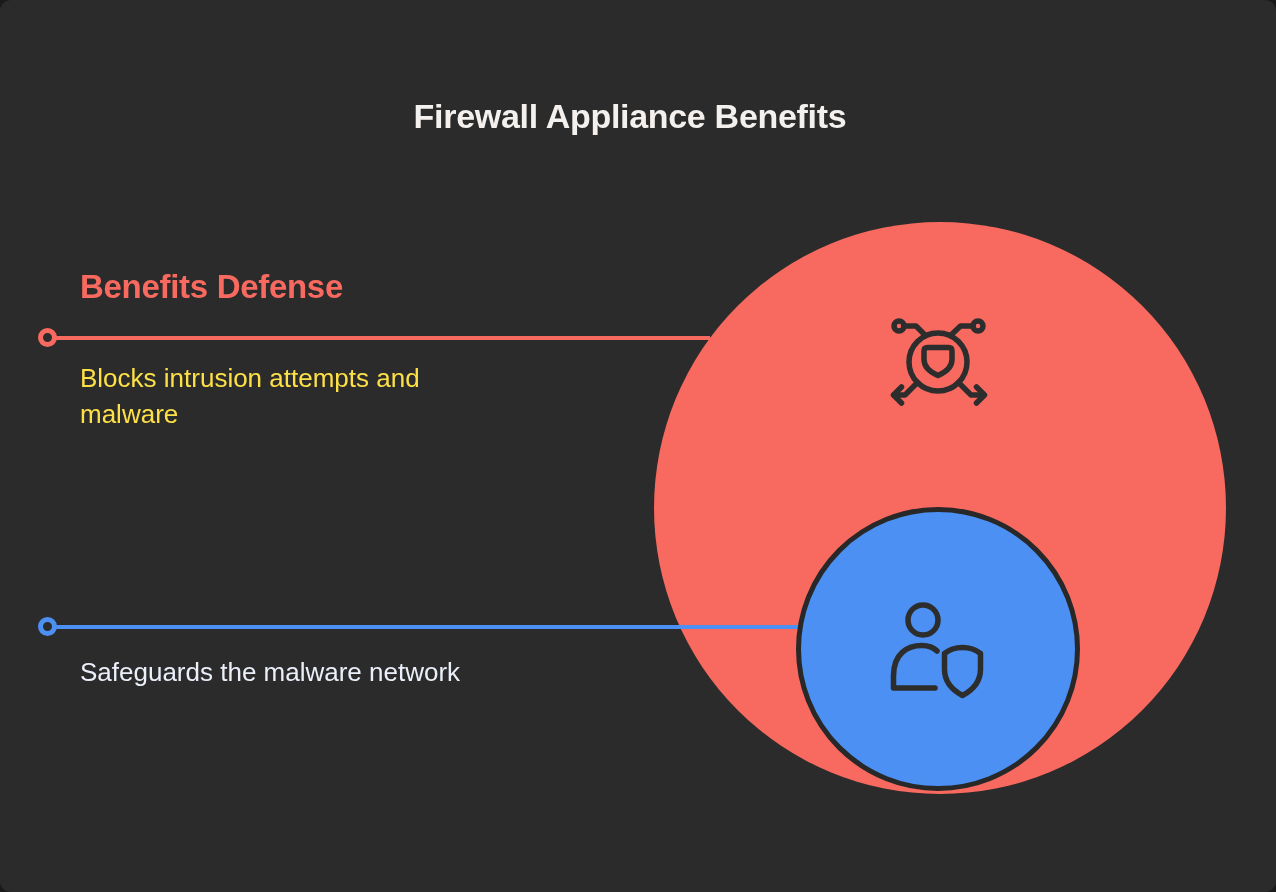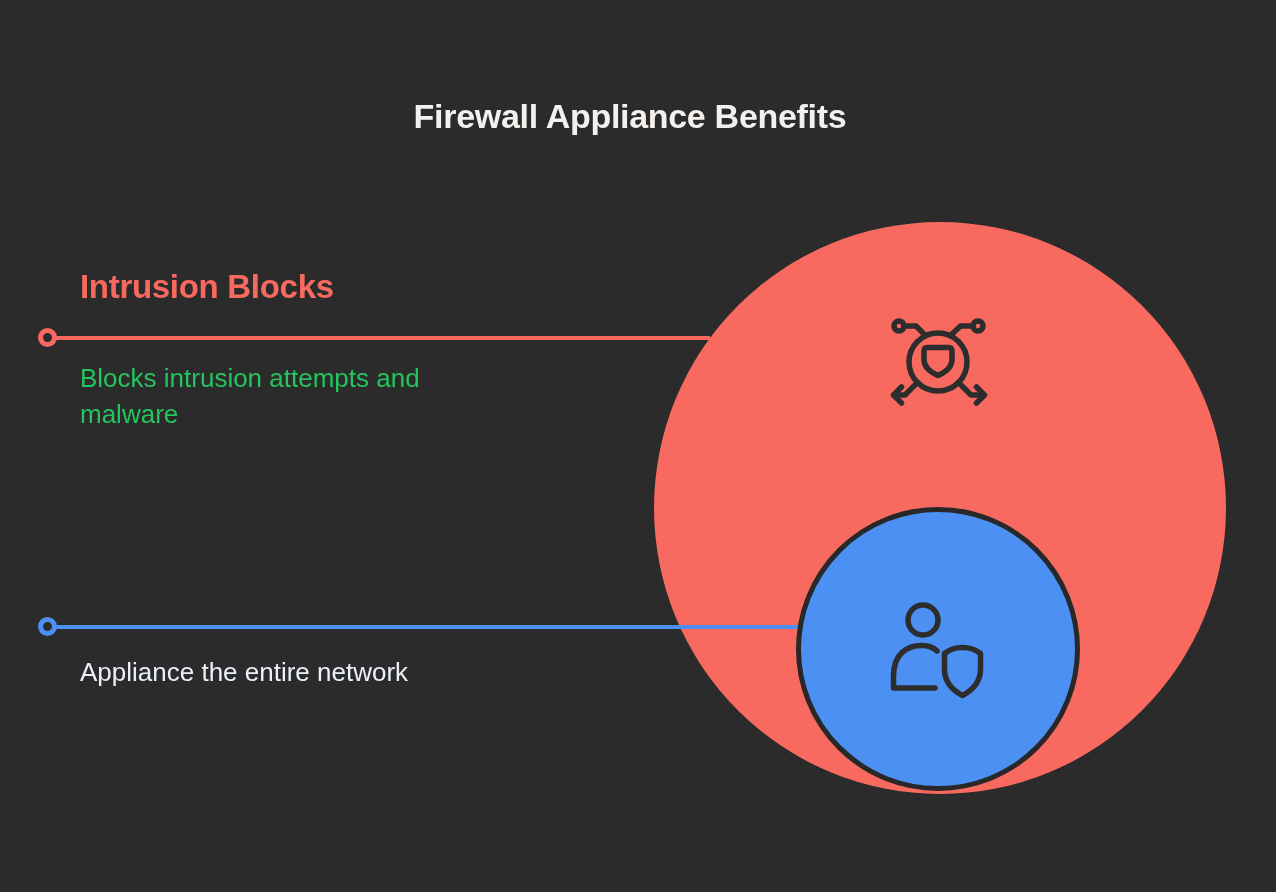--- a/index.html
+++ b/index.html
@@ -9,20 +9,21 @@
   body {
     font-family: "Liberation Sans", "DejaVu Sans", sans-serif;
     background: #1a1a1a;
   }
   .canvas {
     position: relative;
     width: 1276px;
     height: 892px;
     background: #2b2b2b;
     overflow: hidden;
+    border-radius: 11px;
   }
   .title {
     position: absolute;
     top: 97px;
     left: 0;
     width: 1260px;
     margin: 0;
     text-align: center;
     font-size: 34px;
     font-weight: bold;
@@ -103,21 +104,21 @@
   .heading-blue { top: 557px; color: #4b90f2; }
   .desc {
     position: absolute;
     left: 80px;
     margin: 0;
     font-size: 26px;
     line-height: 36px;
     font-weight: 400;
     z-index: 5;
   }
-  .desc-red { top: 360px; width: 430px; color: #22c55e; }
+  .desc-red { top: 360px; width: 430px; color: #fde047; }
   .desc-blue { top: 654px; width: 520px; color: #eaeffa; }
   
   .icon-svg {
     position: absolute;
     z-index: 6;
   }
   .icon-red { left: 880px; top: 300px; }
   .icon-blue { left: 870px; top: 590px; }
   .icon-svg * {
     fill: none;
@@ -136,24 +137,24 @@
 
   <div class="circle circle-red"></div>
   <div class="circle circle-blue"></div>
 
   <div class="line line-red"></div>
   <div class="line line-blue"></div>
 
   <div class="ring ring-red"></div>
   <div class="ring ring-blue"></div>
 
-  <h2 class="heading heading-red">Intrusion Blocks</h2>
+  <h2 class="heading heading-red">Benefits Defense</h2>
   <p class="desc desc-red">Blocks intrusion attempts and malware</p>
 
-  <p class="desc desc-blue">Appliance the entire network</p>
+  <p class="desc desc-blue">Safeguards the malware network</p>
 
   <svg class="icon-svg icon-red" width="120" height="120" viewBox="0 0 120 120">
     <circle cx="58" cy="62" r="29"></circle>
     <path d="M44 51 Q44 47.5 47.5 47.5 H68.5 Q72 47.5 72 51 V59.5 Q72 69.5 58 75.5 Q44 69.5 44 59.5 Z"></path>
     <circle cx="19" cy="26" r="5"></circle>
     <path d="M24 26 H36 L45.5 35.5"></path>
     <circle cx="98" cy="26" r="5"></circle>
     <path d="M93 26 H80.5 L70.5 35.5"></path>
     <path d="M37.5 82.5 L25 95 H14"></path>
     <path d="M21.5 87 L13.5 95 L21.5 103"></path>

